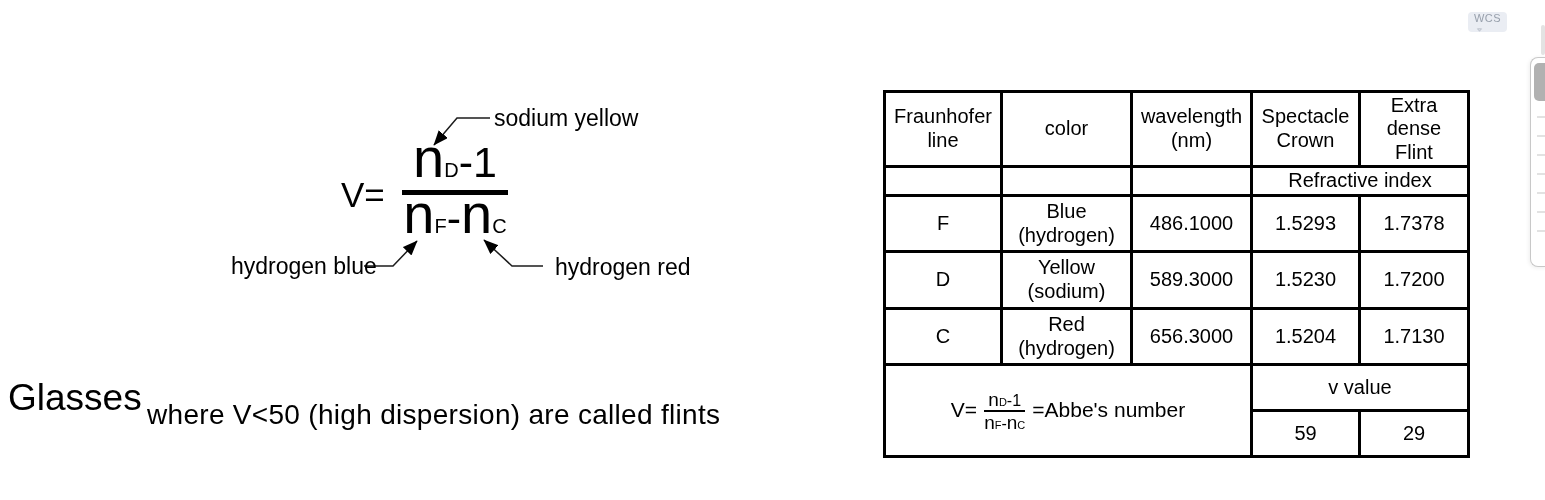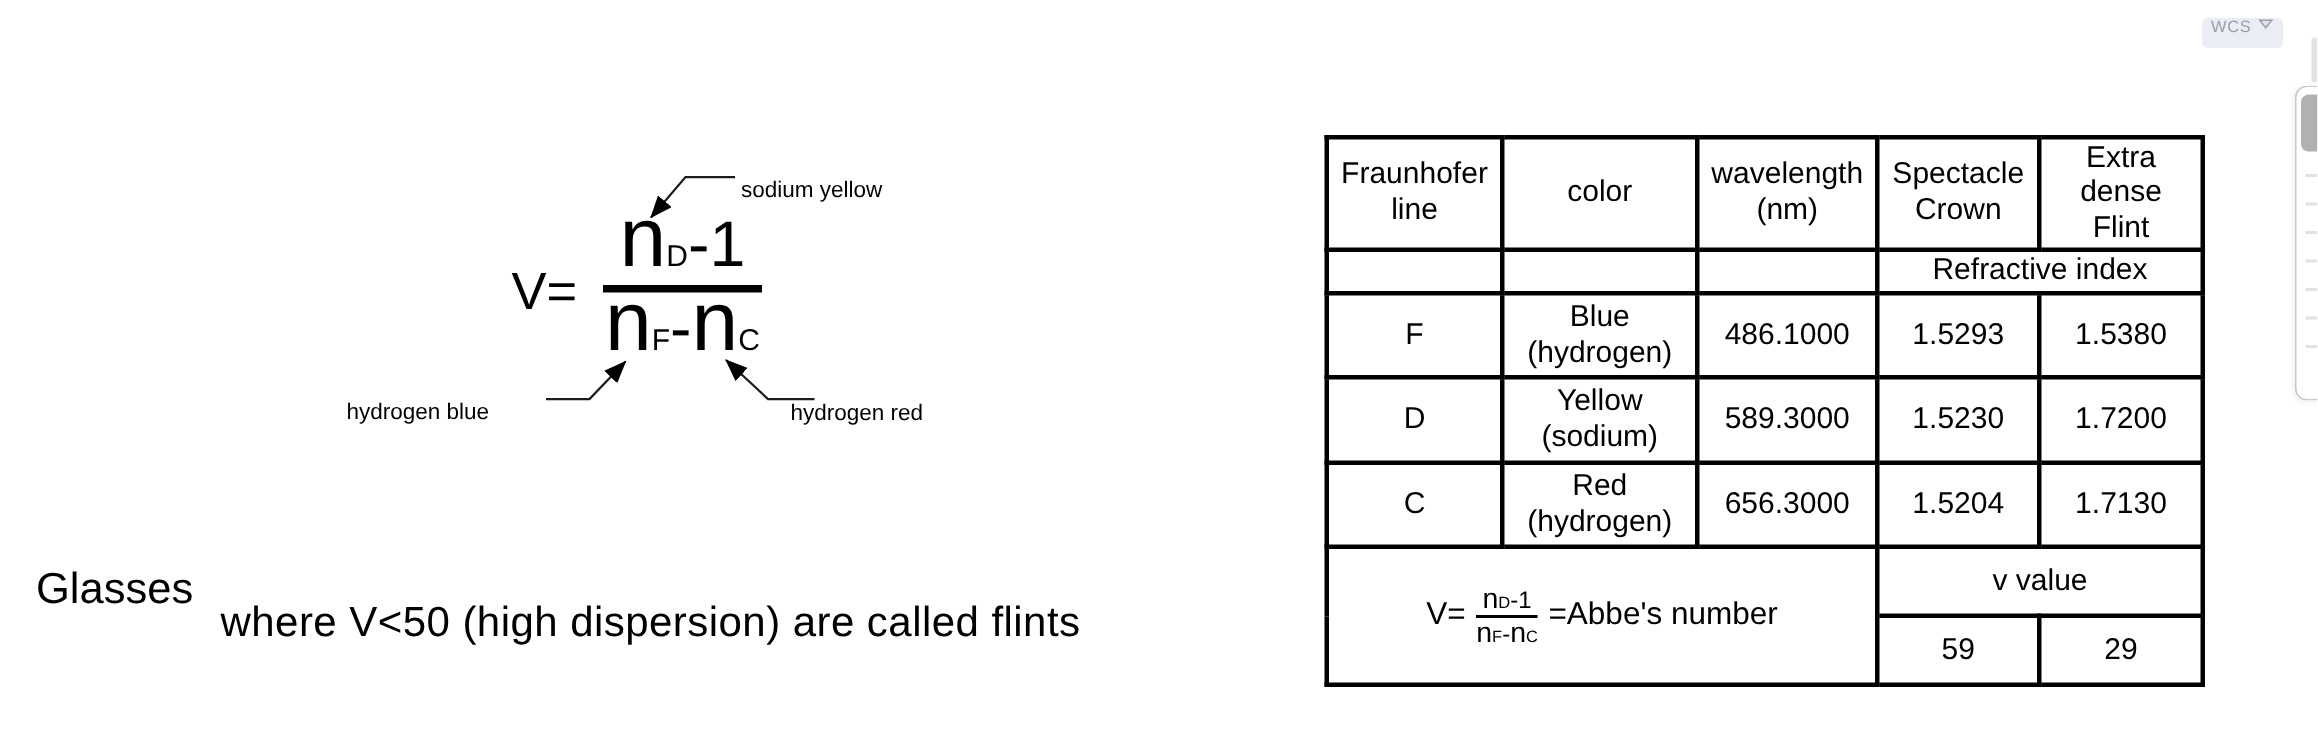--- a/index.html
+++ b/index.html
@@ -5,21 +5,21 @@
   html,body { margin:0; padding:0; background:#fff; }
   .canvas {
     position:relative; width:1545px; height:500px; background:#ffffff;
     font-family:"Liberation Sans", sans-serif; color:#000; overflow:hidden;
   }
 
   
   .wcs {
     position:absolute; left:1468px; top:12px; height:20px; padding:0 6px;
     display:flex; align-items:flex-start; gap:4px; background:#eaedf3;
-    border-radius:4px; cursor:pointer;
+    border-radius:4px; cursor:pointer;flex-direction:column;
   }
   .wcs-label { font-size:11px; letter-spacing:.4px; color:#98a0ac; }
 
   
   .top-strip {
     position:absolute; left:1541px; top:25px; width:4px; height:30px;
     background:#e3e3e3; border-radius:2px;
   }
   .side-panel {
     position:absolute; left:1530px; top:57px; width:16px; height:208px;
@@ -28,36 +28,36 @@
   }
   .side-thumb {
     position:absolute; left:3px; top:5px; width:13px; height:38px;
     background:#b1b1b1; border-radius:5px 0 0 5px;
   }
   .tick { position:absolute; left:6px; width:9px; height:2px; background:#e2e2e2; }
 
   
   .figure { position:absolute; left:220px; top:95px; width:470px; height:200px; }
   .leaders { position:absolute; left:0; top:0; width:470px; height:200px; }
-  .ann { position:absolute; font-size:15px; white-space:nowrap;margin-top:13px; }
+  .ann { position:absolute; font-size:23px; white-space:nowrap; }
   .ann-sodium { left:274px; top:10px; }
   .ann-blue   { left:11px;  top:158px; }
-  .ann-red    { left:307px; top:159px; }
+  .ann-red    { left:335px; top:159px; }
   .fig-lhs { position:absolute; left:121px; top:82px; font-size:35px; line-height:1; }
   .fig-frac { position:absolute; left:182px; top:35px; width:106px; }
   .frac-row { display:flex; align-items:baseline; justify-content:center; line-height:1; }
   .frac-row span { line-height:1; }
   .b56 { font-size:56px; }
   .s20 { font-size:20px; }
   .m43 { font-size:43px; }
   .frac-bar { margin-top:4px; height:5px; width:100%; background:#000; }
   .den { margin-top:-9px; }
 
   
-  .note-glasses { position:absolute; left:24px; top:377px; font-size:29px; }
+  .note-glasses { position:absolute; left:8px; top:377px; font-size:37px; }
   .note-l1 { position:absolute; left:146px; top:361px; font-size:28px; letter-spacing:.3px; white-space:nowrap; }
   .note-l2 { position:absolute; left:147px; top:399px; font-size:28px; letter-spacing:.3px; white-space:nowrap; }
 
   
   table.opt {
     position:absolute; left:883px; top:90px; width:584px;
     border-collapse:collapse; table-layout:fixed;
   }
   table.opt td {
     border:3px solid #000; text-align:center; vertical-align:middle;
@@ -165,21 +165,21 @@
       <td></td>
       <td></td>
       <td colspan="2">Refractive index</td>
     </tr>
     <tr class="r-f">
       <td>F</td>
       <td>Blue
 (hydrogen)</td>
       <td>486.1000</td>
       <td>1.5293</td>
-      <td>1.5380</td>
+      <td>1.7378</td>
     </tr>
     <tr class="r-d">
       <td>D</td>
       <td>Yellow
 (sodium)</td>
       <td>589.3000</td>
       <td>1.5230</td>
       <td>1.7200</td>
     </tr>
     <tr class="r-c">

